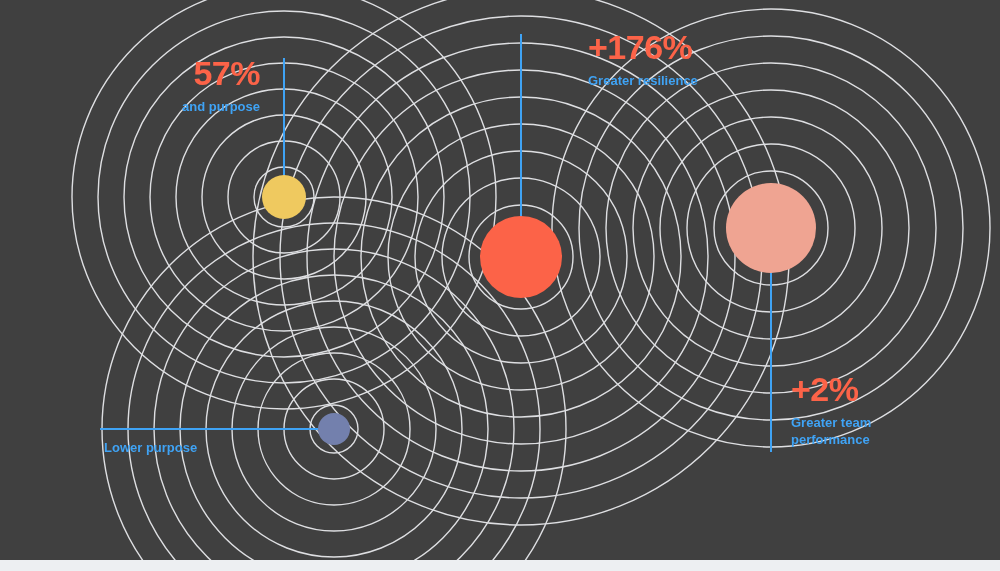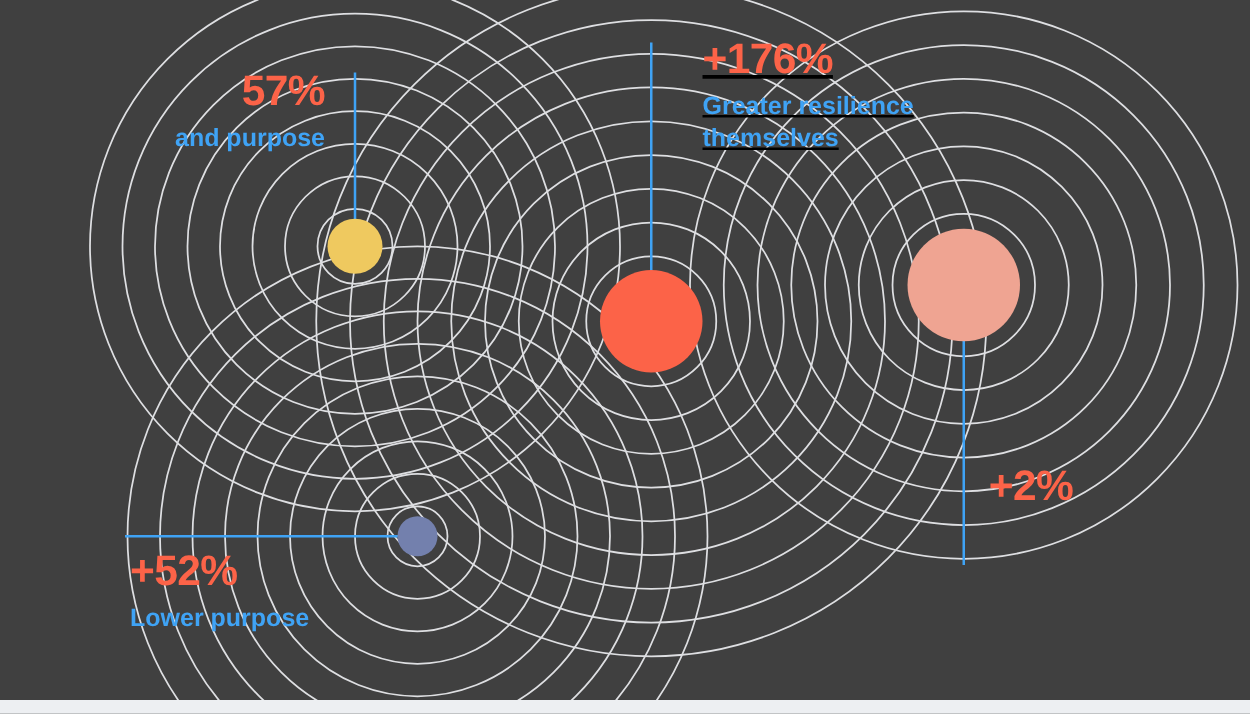--- a/index.html
+++ b/index.html
@@ -52,21 +52,21 @@
   .stat-value {
     color: #fc6348;
     font-size: 34px;
     font-weight: bold;
     letter-spacing: -0.5px;
     line-height: 1;
     margin: 0 0 9px 0;
   }
   .stat-label {
     color: #3fa3f5;
-    font-size: 20px;
+    font-size: 13px;
     font-weight: bold;
     line-height: 1.28;
     margin: 0;
   }
   .align-right { text-align: right; }
   .align-left  { text-align: left; }
 </style>
 </head>
 <body>
 
@@ -128,31 +128,33 @@
       <div class="node-dot" style="left: 771px; top: 228px; width: 90px; height: 90px; background: rgb(239, 164, 146);"></div>
       <div class="node-dot" style="left: 334px; top: 429px; width: 32px; height: 32px; background: rgb(115, 128, 173);"></div>
     </div>
   <div id="stats">
       <div class="stat-block align-right" style="left: 52px; top: 56px; width: 208px;">
         <div class="stat-value">57%</div>
         <div class="stat-label">
           <div>and purpose</div>
         </div>
       </div>
-      <div class="stat-block align-left" style="left: 562px; top: 30px; width: 230px; text-decoration: underline;">
+      <div class="stat-block align-left" style="left: 588px; top: 30px; width: 230px;">
         <div class="stat-value">+176%</div>
         <div class="stat-label">
           <div>Greater resilience</div>
-          <div>themselves</div>
         </div>
       </div>
       <div class="stat-block align-left" style="left: 791px; top: 372px; width: 200px;">
         <div class="stat-value">+2%</div>
+        <div class="stat-label">
+          <div>Greater team</div>
+          <div>performance</div>
+        </div>
       </div>
       <div class="stat-block align-left" style="left: 104px; top: 440px; width: 230px;">
-        <div class="stat-value">+52%</div>
         <div class="stat-label">
           <div>Lower purpose</div>
         </div>
       </div>
     </div>
 
 </div>
 
 </body></html>

